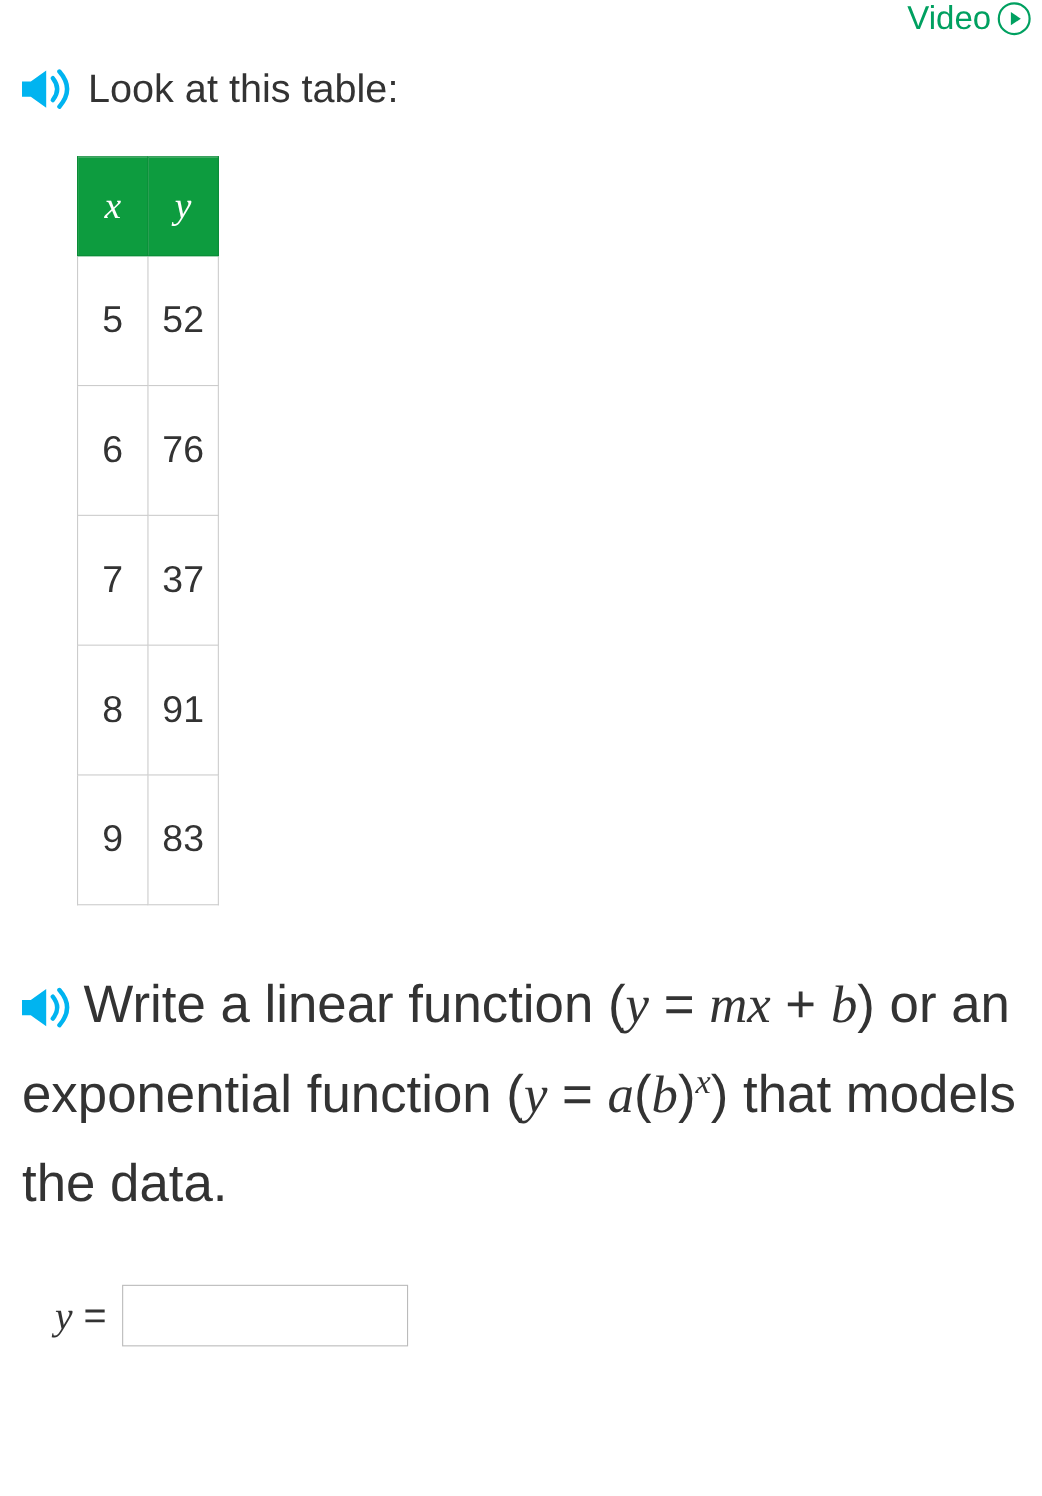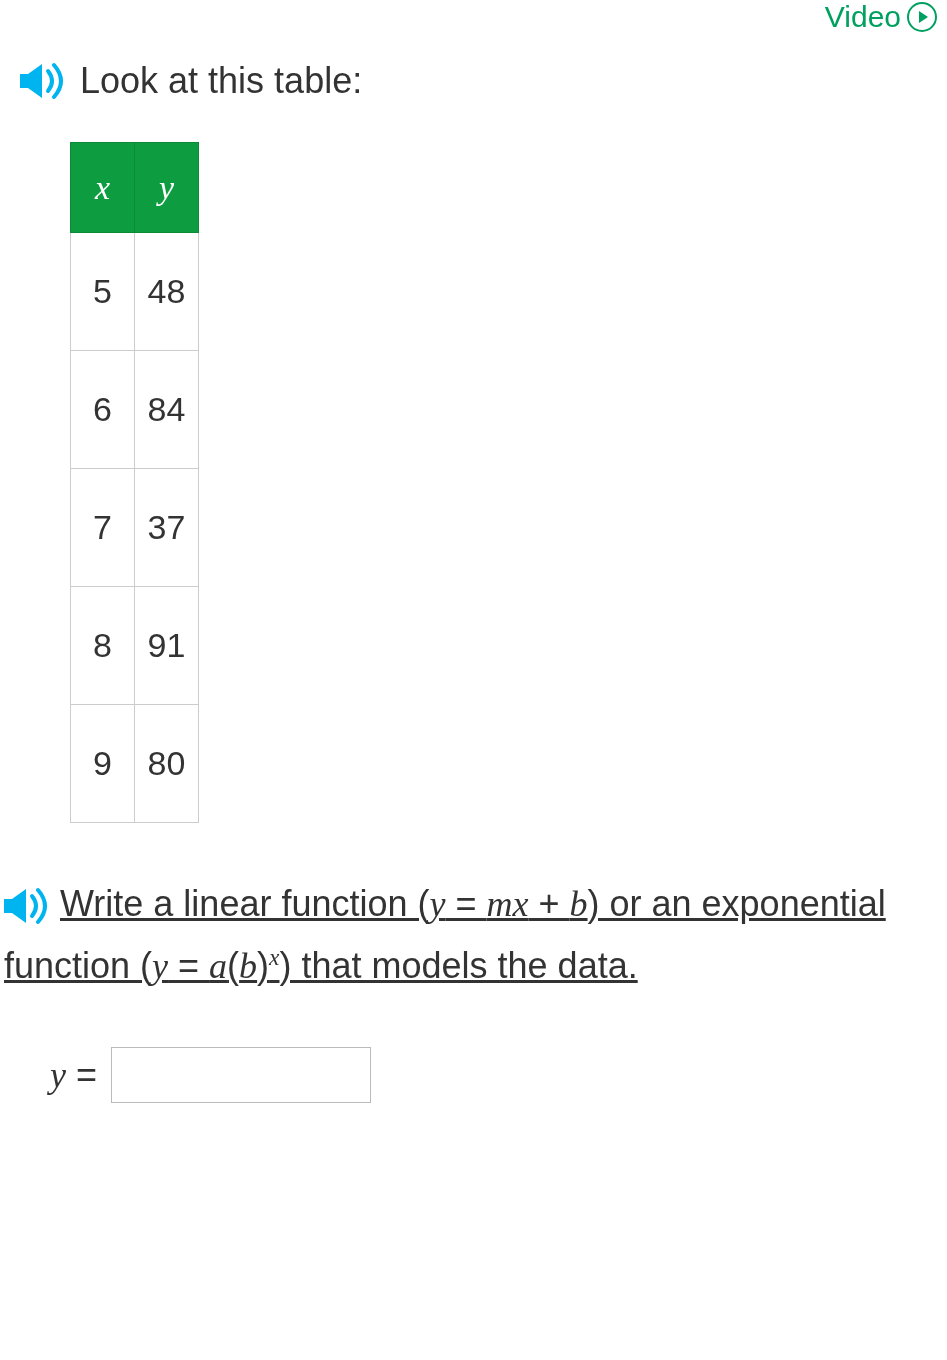--- a/index.html
+++ b/index.html
@@ -77,25 +77,24 @@
     .data-table td {
       border: 1px solid #cccccc;
       width: 64px;
       height: 118px;
       text-align: center;
       font-size: 34px;
       color: #333;
       background: #ffffff;
     }
     .question-text {
-      padding: 20px 20px 0 4px;
-      font-size: 36px;
+      padding: 20px 20px 0 20px;
+      font-size: 48px;
       line-height: 1.7;
       color: #333;
-      text-decoration: underline;
     }
     .math-italic {
       font-style: italic;
       font-family: Georgia, 'Times New Roman', serif;
     }
     .sup {
       font-size: 0.65em;
       vertical-align: super;
       font-style: italic;
       font-family: Georgia, 'Times New Roman', serif;
@@ -140,37 +139,37 @@
 <table class="data-table">
   <thead>
     <tr>
       <th>x</th>
       <th>y</th>
     </tr>
   </thead>
   <tbody>
     <tr>
       <td>5</td>
-      <td>48</td>
+      <td>52</td>
     </tr>
     <tr>
       <td>6</td>
-      <td>84</td>
+      <td>76</td>
     </tr>
     <tr>
       <td>7</td>
       <td>37</td>
     </tr>
     <tr>
       <td>8</td>
       <td>91</td>
     </tr>
     <tr>
       <td>9</td>
-      <td>80</td>
+      <td>83</td>
     </tr>
   </tbody>
 </table>
 
 <div class="question-text">
   <svg class="speaker-svg" width="48" height="40" viewBox="0 0 48 40" style="vertical-align: middle; margin-right: 8px;">
     <polygon points="0,13 8,13 22,3 22,37 8,27 0,27" fill="#00b4f0"></polygon>
     <path d="M 28 10 Q 36 20 28 30" stroke="#00b4f0" stroke-width="4" fill="none" stroke-linecap="round"></path>
     <path d="M 34 4 Q 48 20 34 36" stroke="#00b4f0" stroke-width="4" fill="none" stroke-linecap="round"></path>
   </svg><span>Write a linear function (</span><span class="math-italic">y</span><span> = </span><span class="math-italic">mx</span><span> + </span><span class="math-italic">b</span><span>) or an exponential function (</span><span class="math-italic">y</span><span> = </span><span class="math-italic">a</span><span>(</span><span class="math-italic">b</span><span>)</span><span class="sup">x</span><span>) that models the data.</span>

